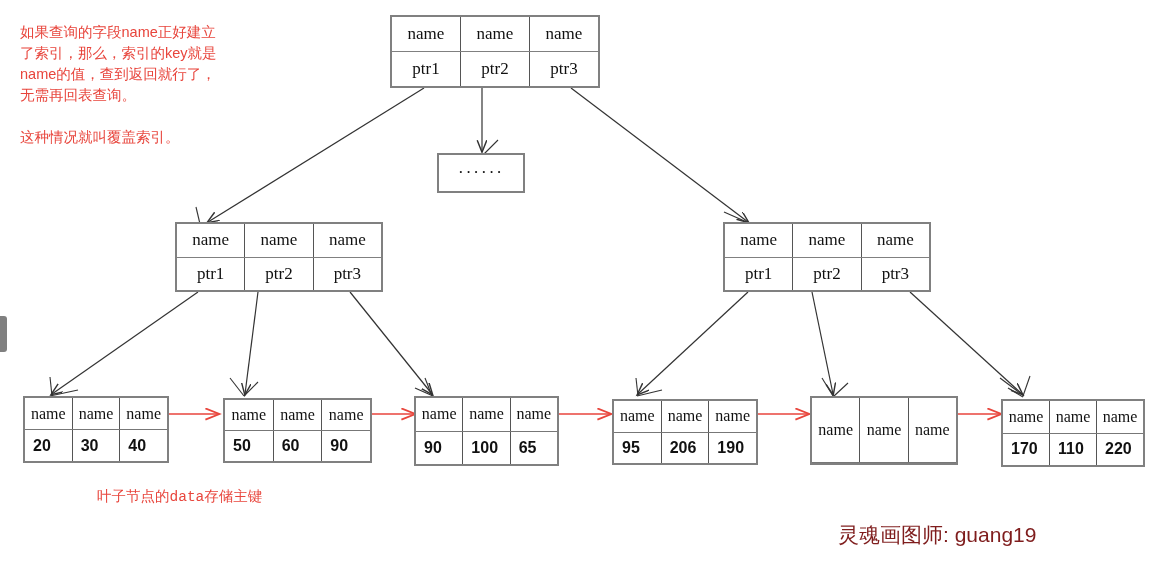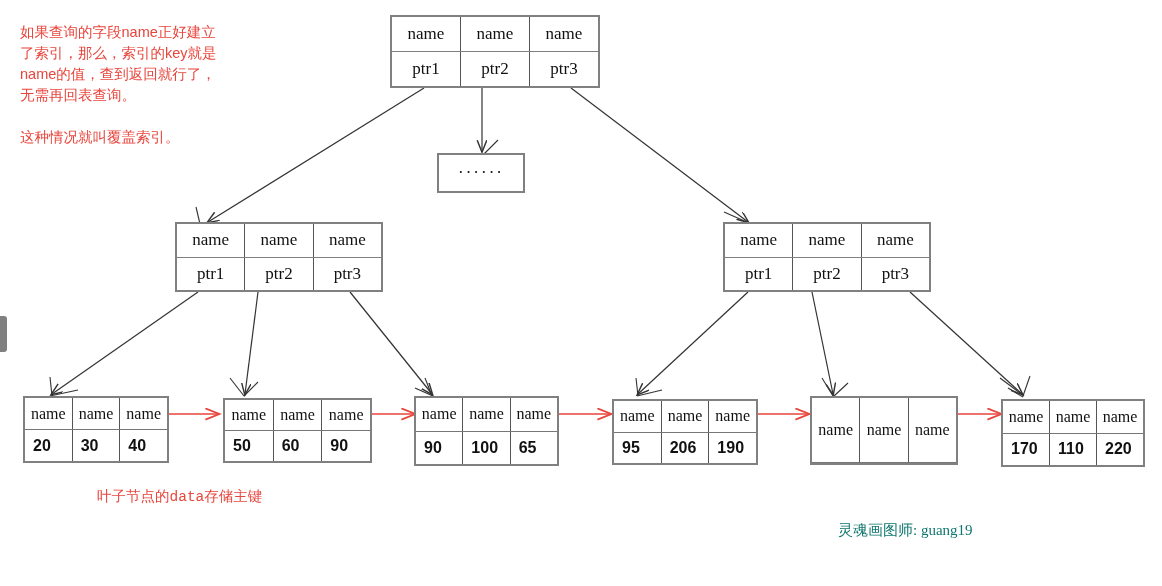--- a/index.html
+++ b/index.html
@@ -105,23 +105,23 @@
   }
   .caption {
     position: absolute;
     color: #e8453c;
     font-family: Liberation Mono, monospace;
     font-size: 14.5px;
     white-space: nowrap;
   }
   .signature {
     position: absolute;
-    color: #0f766e;
-    font-family: Liberation Serif, serif;
-    font-size: 15px;
+    color: #7f1d1d;
+    font-family: Liberation Sans, sans-serif;
+    font-size: 21px;
     white-space: nowrap;
   }
   .scroll-nub {
     position: absolute;
     left: 0px;
     top: 316px;
     width: 7px;
     height: 36px;
     background: #808080;
     border-radius: 0 3px 3px 0;

